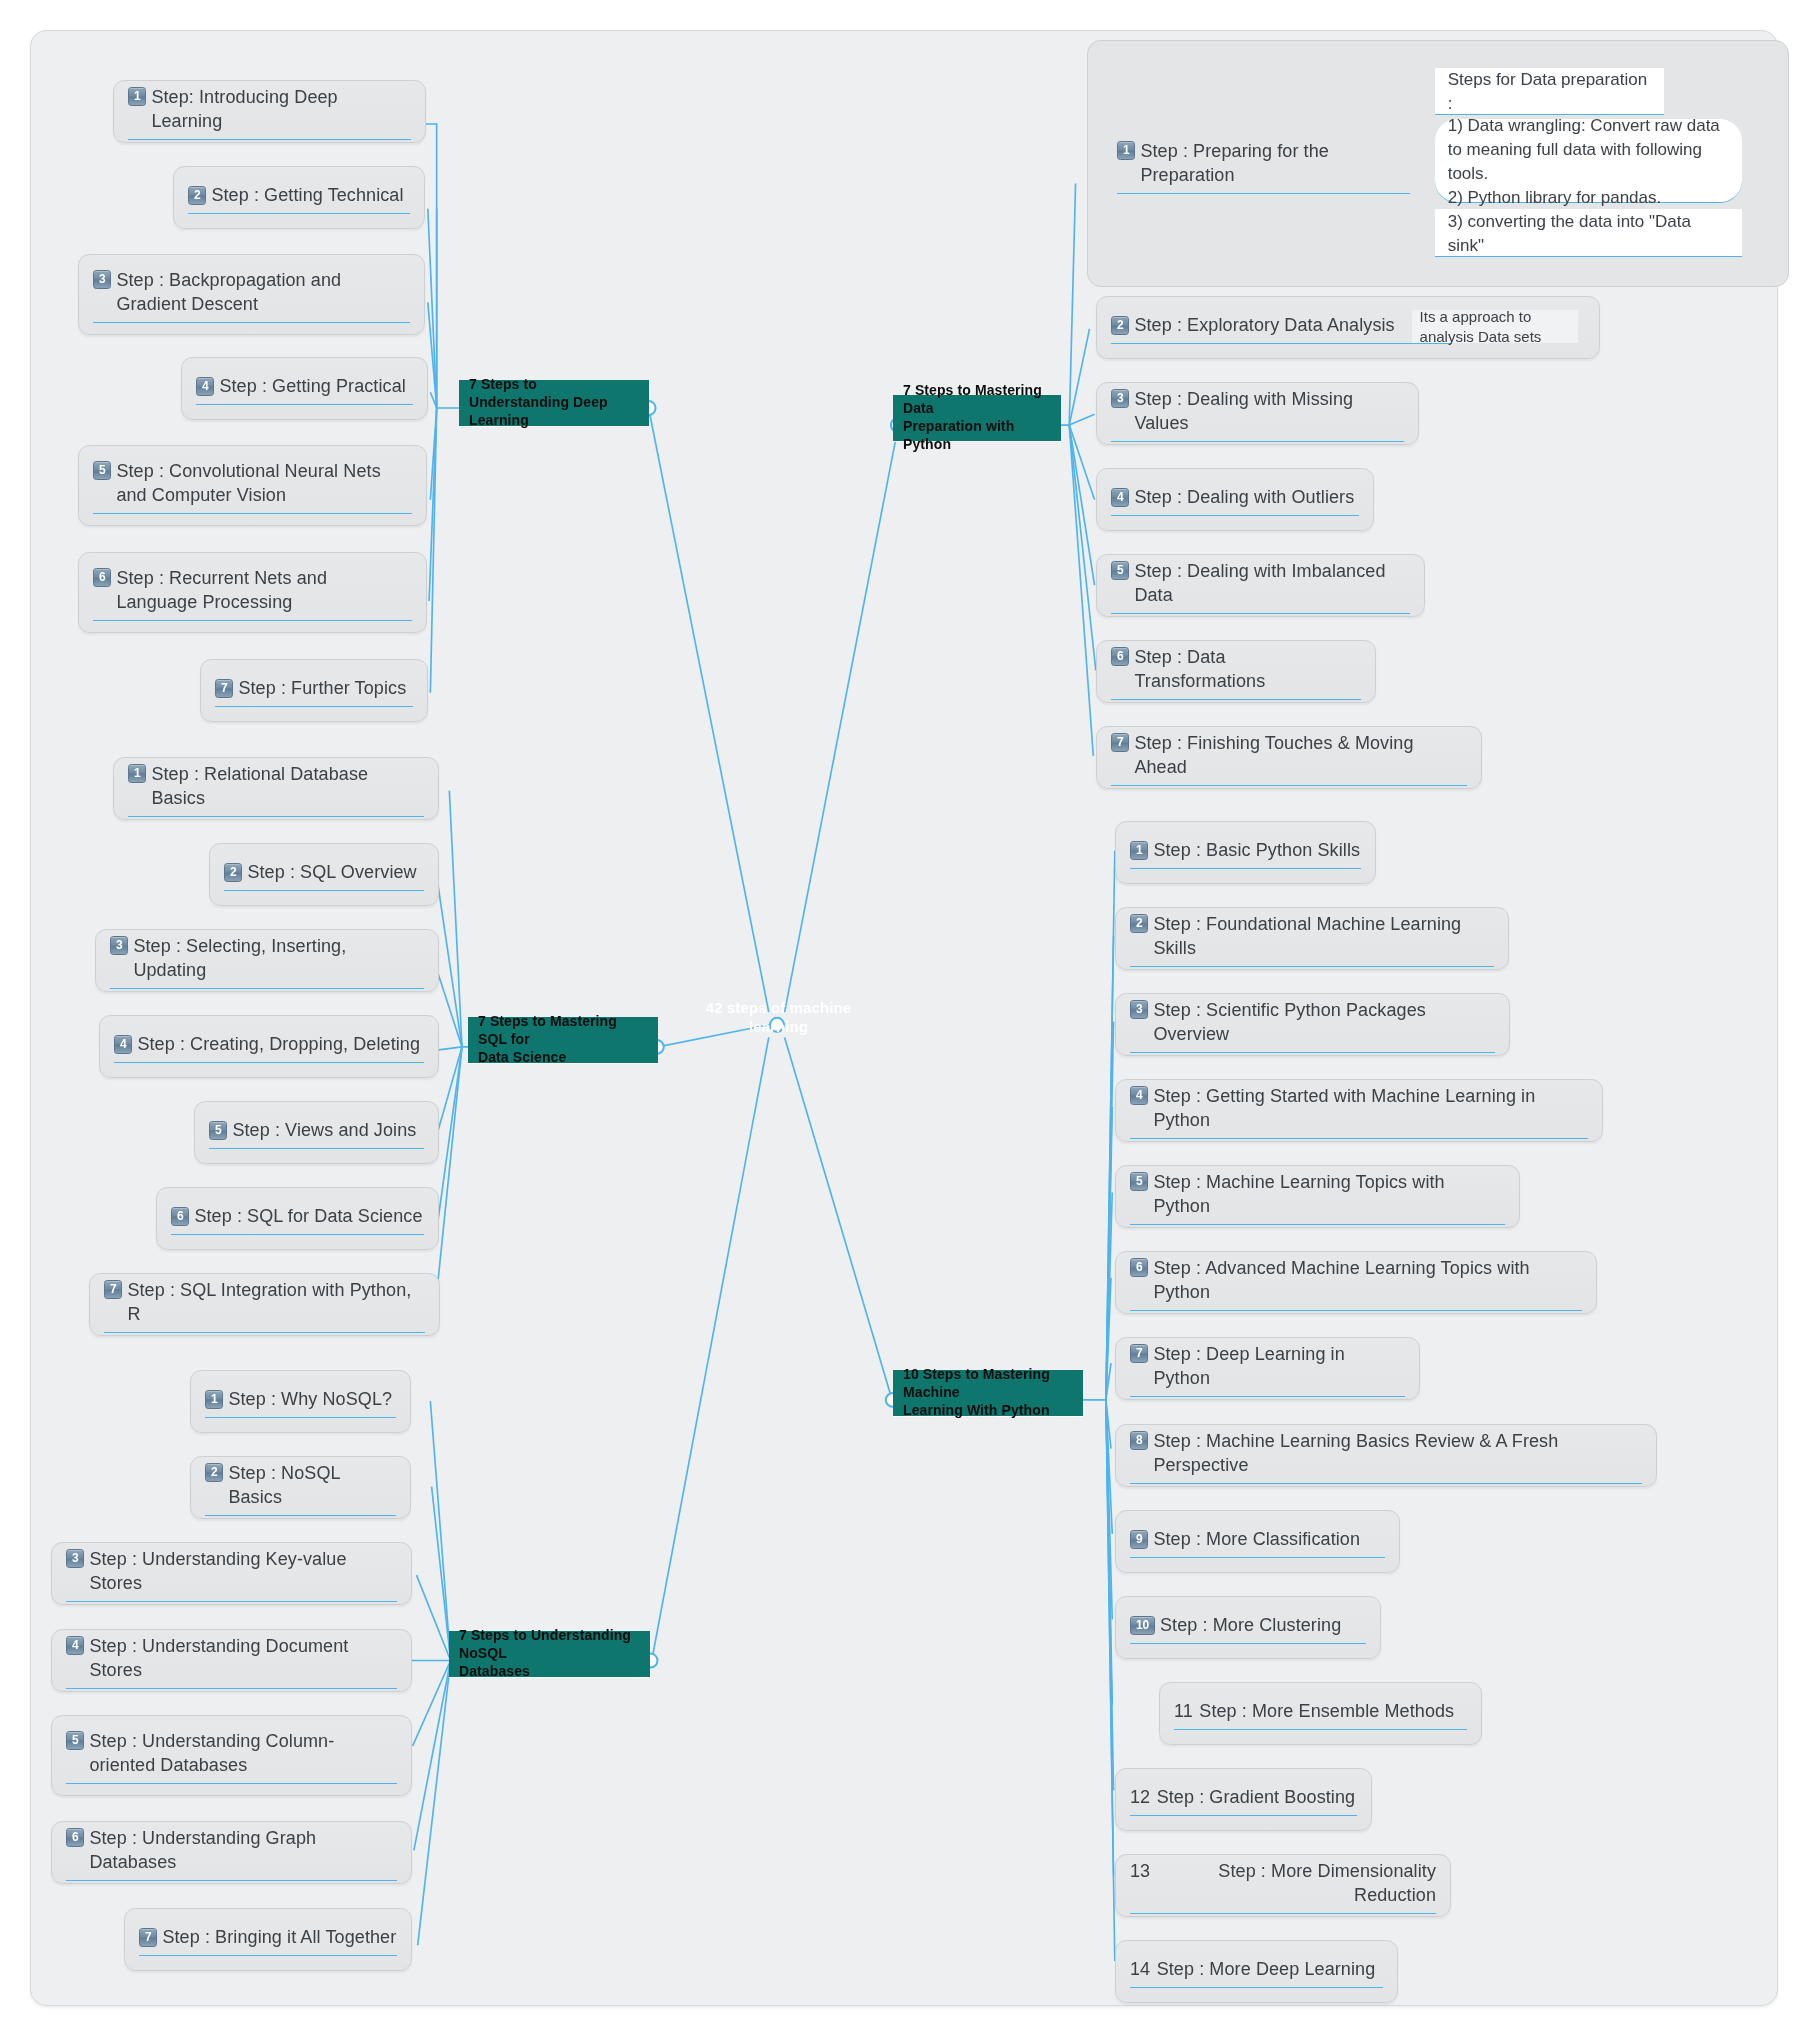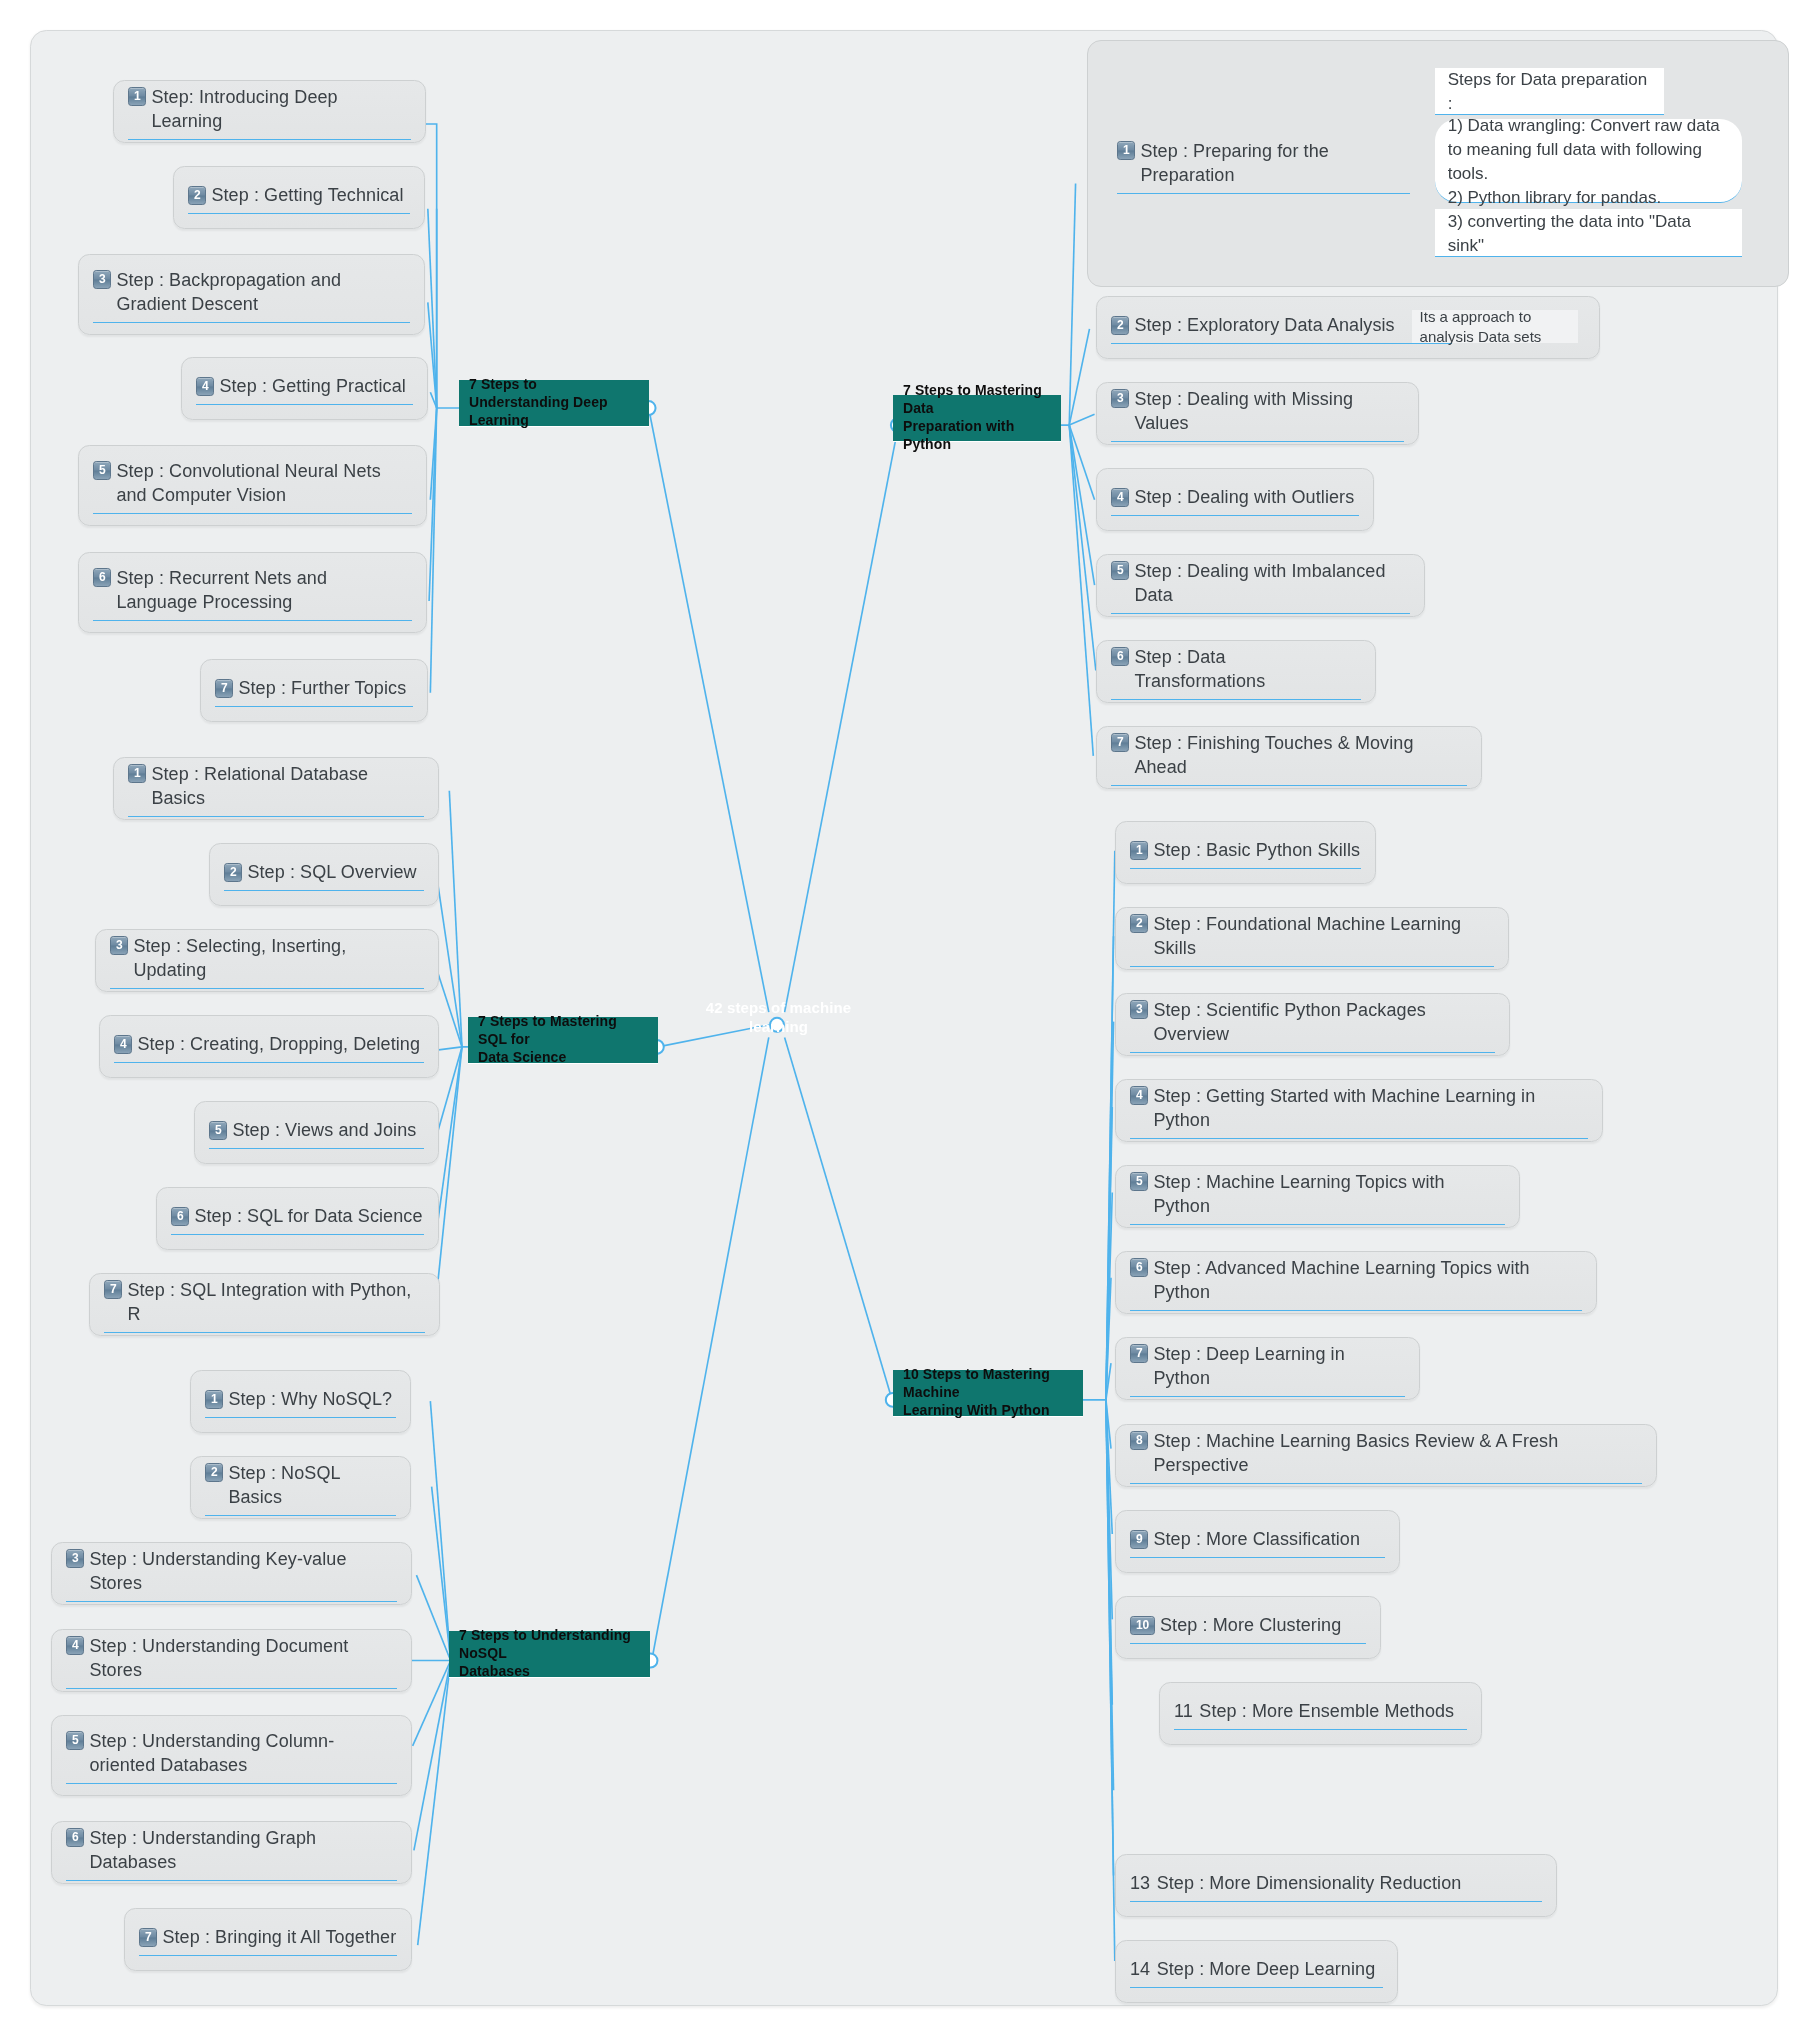--- a/index.html
+++ b/index.html
@@ -532,21 +532,25 @@
     <div class="txtline">
         <span class="badge wide">10</span>
         <span class="label">Step : More Clustering</span>
       </div>
     <div class="ul"></div>
   </div>
   <div class="node" style="left:1115px;top:1682px;width:323px;height:63px;margin-left:44px;">
     <div class="txtline"><span class="numplain">11</span>&nbsp;<span class="label">Step : More Ensemble Methods</span></div>
     <div class="ul"></div>
   </div>
-  <div class="node" style="left:1115px;top:1854px;width:442px;height:63px;">
+  <div class="node" style="left:1115px;top:1768px;width:257px;height:63px;">
+    <div class="txtline"><span class="numplain">12</span>&nbsp;<span class="label">Step : Gradient Boosting</span></div>
+    <div class="ul"></div>
+  </div>
+  <div class="node" style="left:1115px;top:1854px;width:336px;height:63px;text-align:right;">
     <div class="txtline"><span class="numplain">13</span>&nbsp;<span class="label">Step : More Dimensionality Reduction</span></div>
     <div class="ul"></div>
   </div>
   <div class="node" style="left:1115px;top:1940px;width:283px;height:63px;">
     <div class="txtline"><span class="numplain">14</span>&nbsp;<span class="label">Step : More Deep Learning</span></div>
     <div class="ul"></div>
   </div>
 
 </div>
 

